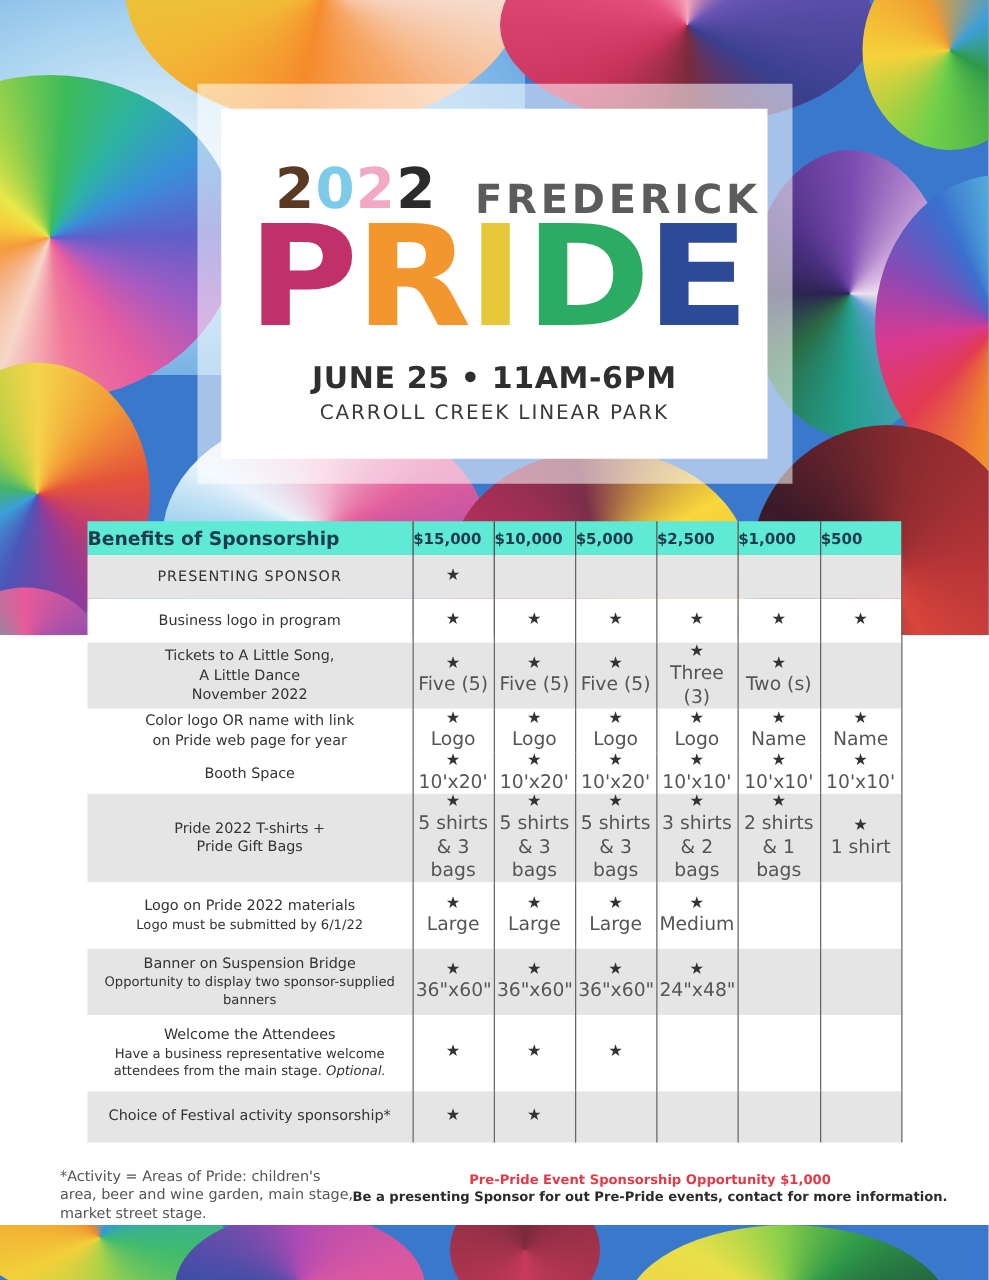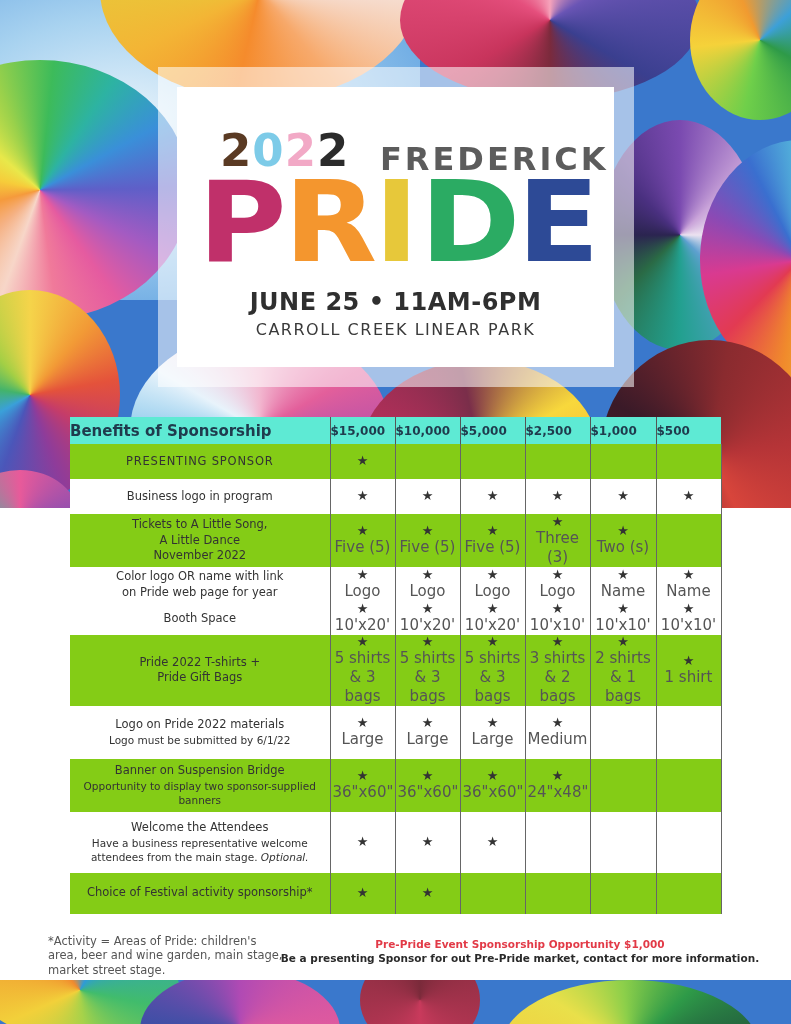--- a/index.html
+++ b/index.html
@@ -95,21 +95,21 @@
       background: #5eead4; color: #1f3b4d; font-weight: bold; height: 27px;
       font-size: 12px; text-align: left; border-left: 1.5px solid #555;
     }
     .table th:first-child { font-size: 15px; border-left: none; }
     .table td {
       text-align: center; vertical-align: middle; font-size: 10px; color: #444;
       border-left: 1.5px solid #666; line-height: 1.25; padding: 0 2px;
     }
     .table td:first-child { border-left: none; font-size: 11.5px; color: #333; line-height: 1.35; }
     .table td:last-child { border-right: 1.5px solid #666; }
-    .table tr.g td { background: #84cc16; }
+    .table tr.g td { background: #e5e5e5; }
     .table tr.w td { background: #ffffff; }
     .star { display: block; font-size: 13px; color: #333; line-height: 1.1; }
     .sub { display: block; font-size: 15px; color: #555; }
     .benefit-main { display: block; }
     .benefit-sub { display: block; font-size: 10.5px; }
     .caps { letter-spacing: 0.8px; }
     em { font-style: italic; }
 
     .footnote {
       position: absolute; left: 48px; top: 934px; width: 240px;
@@ -415,13 +415,13 @@
         <td></td>
         <td></td>
         <td></td>
         <td></td>
       </tr>
     </tbody>
 </table>
 
 <div class="footnote">*Activity = Areas of Pride: children's area, beer and wine garden, main stage, market street stage.</div>
 <div class="promo-title">Pre-Pride Event Sponsorship Opportunity $1,000</div>
-<div class="promo-text">Be a presenting Sponsor for out Pre-Pride market, contact for more information.</div>
+<div class="promo-text">Be a presenting Sponsor for out Pre-Pride events, contact for more information.</div>
 
 </body></html>

